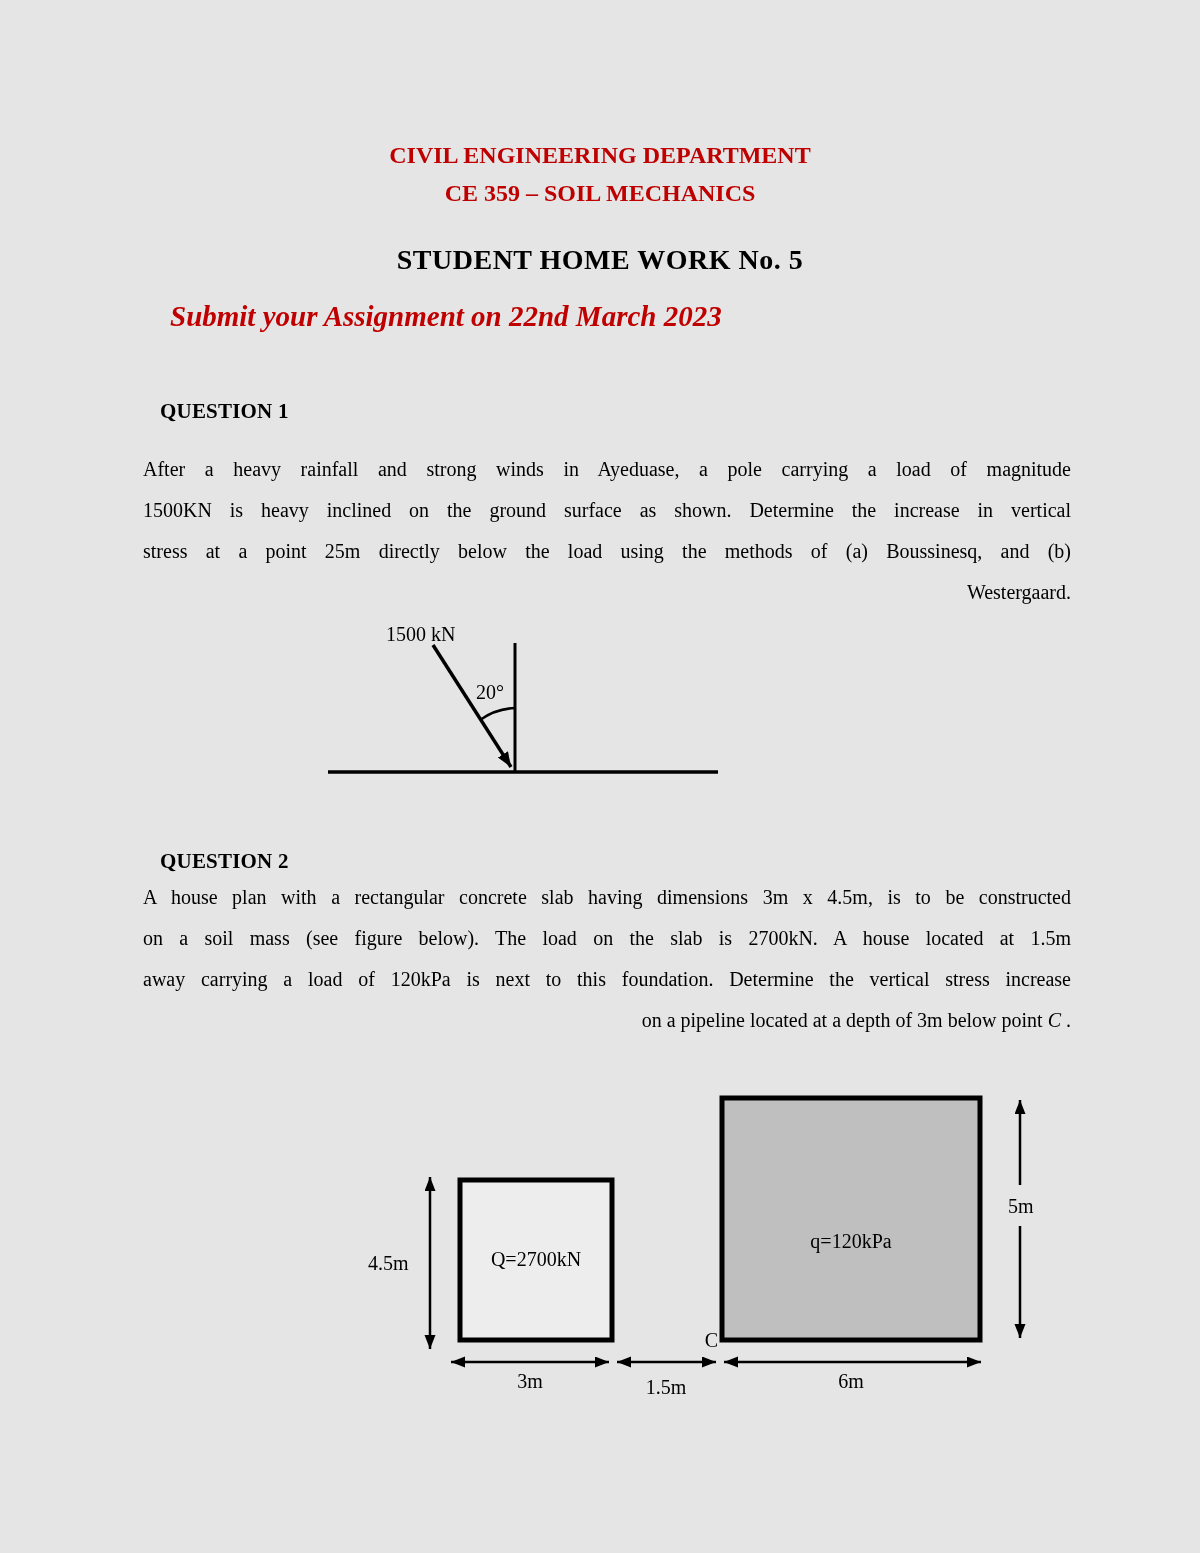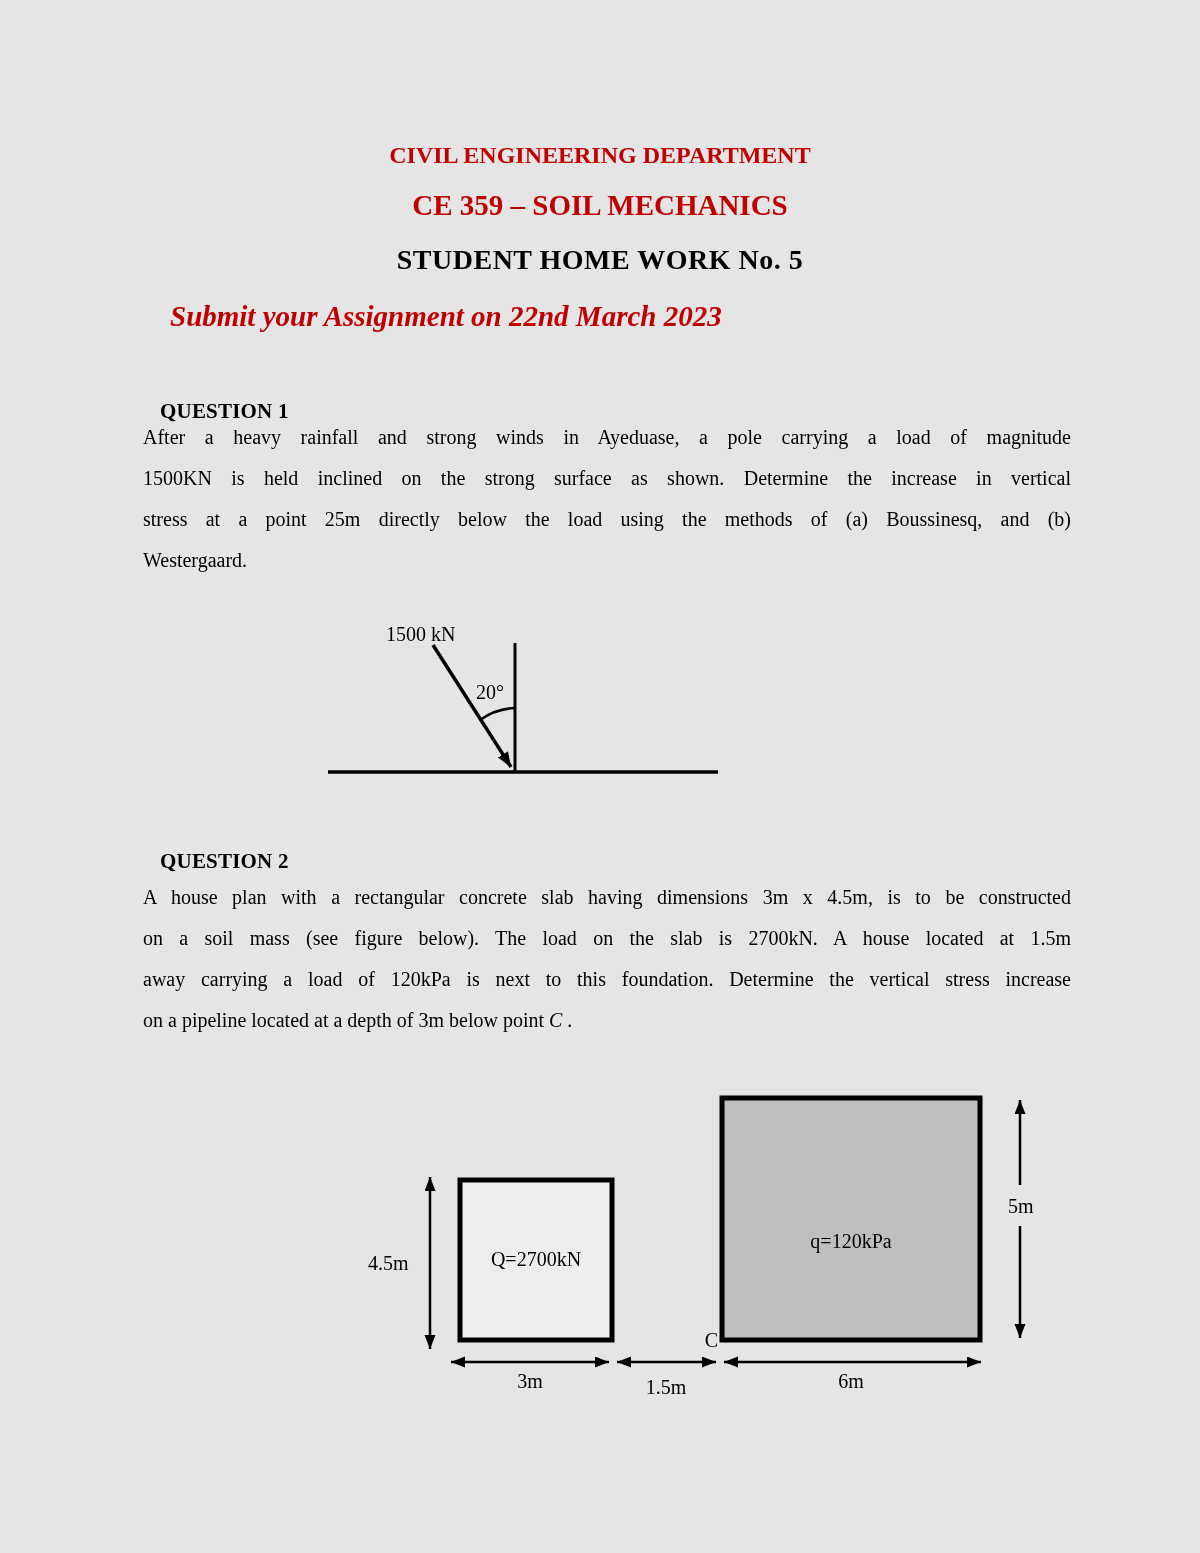--- a/index.html
+++ b/index.html
@@ -4,51 +4,51 @@
 <style>
   html,body { margin:0; padding:0; background:#ffffff; }
   .page {
     position:relative; width:1200px; height:1553px; background:#e5e5e5;
     font-family:"Liberation Serif", serif; color:#000; overflow:hidden;
   }
   .abs { position:absolute; }
   .center { left:0; width:1200px; text-align:center; }
   .red { color:#C00000; }
   .dept   { top:142px; font-size:24px; font-weight:bold; }
-  .course { top:189px; font-size:29px; font-weight:bold; }
+  .course { top:180px; font-size:24px; font-weight:bold; }
   .hw     { top:244px; font-size:28px; font-weight:bold; letter-spacing:0.5px; }
   .submit { top:300px; left:170px; font-size:29px; font-weight:bold; font-style:italic;text-align:center; }
   .qhead  { left:160px; font-size:21px; font-weight:bold; letter-spacing:0.2px; }
   #q1-head { top:399px; }
   #q2-head { top:849px; }
   .para { left:143px; width:928px; font-size:20px; line-height:41px; }
-  #q1-para { top:417px; }
+  #q1-para { top:449px; }
   #q2-para { top:877px; }
   .jline { text-align:justify; text-align-last:justify; }
-  .lastline { text-align:left; }
+  .lastline { text-align:right; }
   svg { position:absolute; overflow:visible; }
   svg text { font-family:"Liberation Serif", serif; font-size:20px; fill:#000; }
   #fig1 { left:300px; top:610px; }
   #fig2 { left:360px; top:1080px; }
 </style>
 </head>
 <body>
 
 <div class="page">
 
   <div class="abs center red dept">CIVIL ENGINEERING DEPARTMENT</div>
   <div class="abs center red course">CE 359 – SOIL MECHANICS</div>
   <div class="abs center hw">STUDENT HOME WORK No. 5</div>
   <div class="abs red submit">Submit your Assignment on 22nd March 2023</div>
 
   <div class="abs qhead" id="q1-head">QUESTION 1</div>
   <div class="abs para" id="q1-para">
     <div>
         <div class="jline">After a heavy rainfall and strong winds in Ayeduase, a pole carrying a load of magnitude</div>
-        <div class="jline">1500KN is held inclined on the strong surface as shown. Determine the increase in vertical</div>
+        <div class="jline">1500KN is heavy inclined on the ground surface as shown. Determine the increase in vertical</div>
         <div class="jline">stress at a point 25m directly below the load using the methods of (a) Boussinesq, and (b)</div>
       </div>
     <div class="lastline">Westergaard.</div>
   </div>
 
   <svg id="fig1" width="440" height="190" viewBox="0 0 440 190">
     <defs>
       <marker id="fah" markerUnits="userSpaceOnUse" markerWidth="18" markerHeight="14" refX="15" refY="6" orient="auto">
         <path d="M0,0 L15,6 L0,12 Z" fill="#000"></path>
       </marker>

